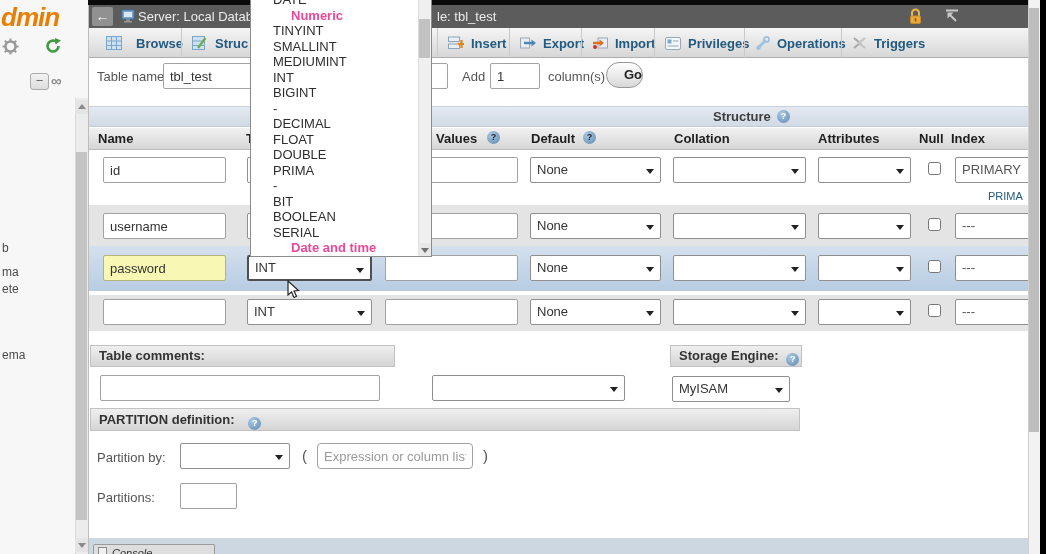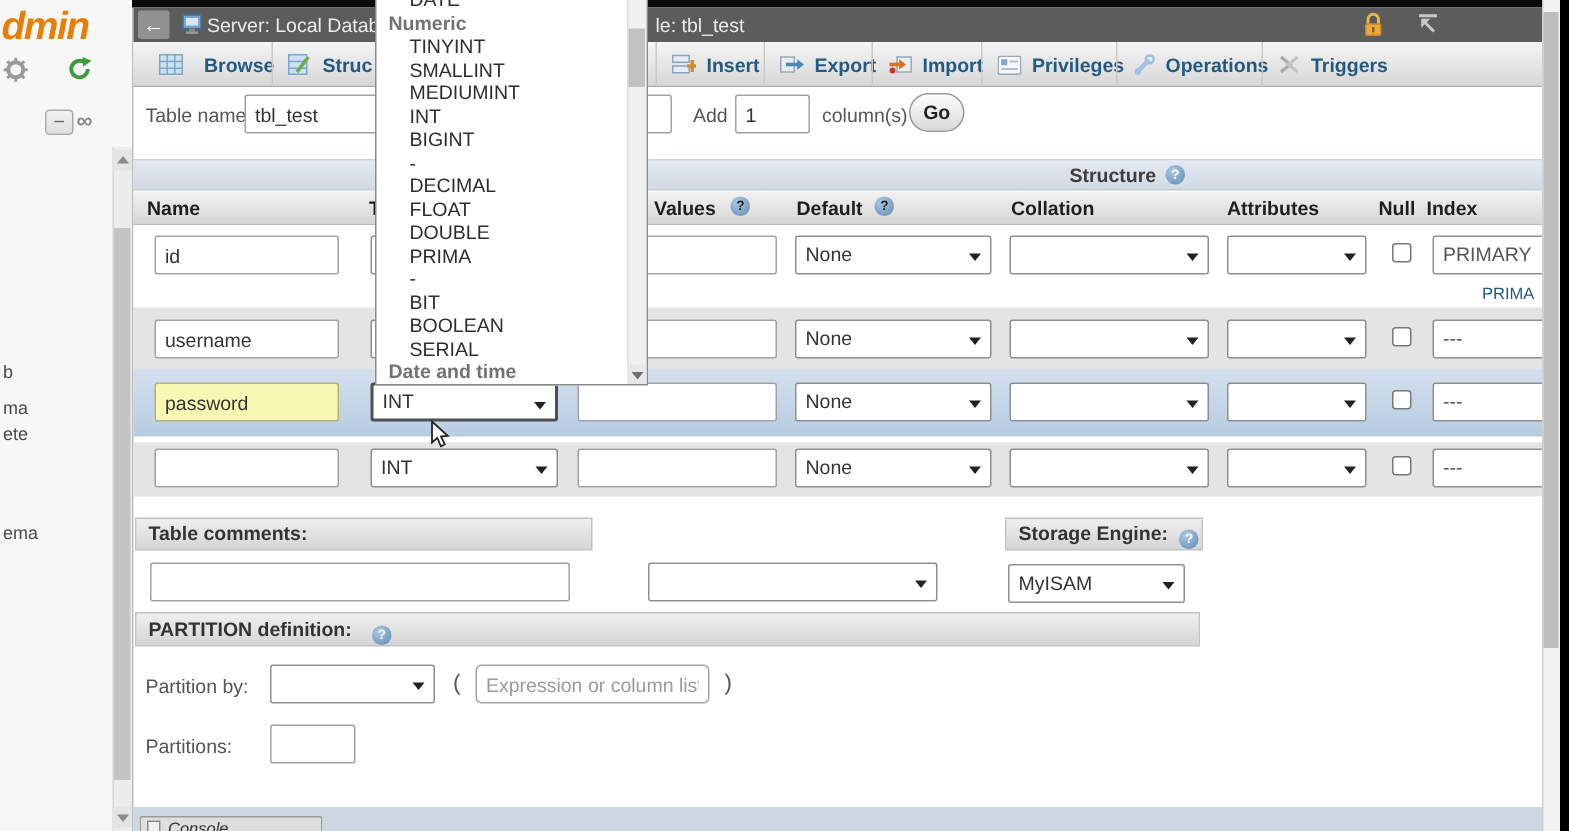--- a/index.html
+++ b/index.html
@@ -38,21 +38,21 @@
 
   
   #tabbar { position:absolute; left:89px; top:28px; width:939px; height:30px; background:linear-gradient(#f5f5f5,#d7d7d7); border-bottom:1px solid #adadad; }
   .tab { position:absolute; top:0; height:30px; display:flex; align-items:center; gap:7px; padding:0 10px; font-weight:bold; color:#235a81; font-size:13px; border-left:1px solid #c9c9c9; }
   .tab:first-child { border-left:none;gap:14px; }
   .tab svg { flex:none; }
 
   
   .lbl { position:absolute; color:#555; font-size:13px; }
   input.txt { position:absolute; height:26px; border:1px solid #a2a2a2; border-radius:2px; padding:0 6px; font-family:inherit; font-size:13px; color:#333; background:#fff; }
-  #go-btn { position:absolute; left:606px; top:62px; width:37px; height:26px; border:1px solid #979797; border-radius:13px; background:linear-gradient(#fefefe,#d8d8d8); font-weight:bold; color:#222; text-align:center; line-height:24px; font-size:13px; }
+  #go-btn { position:absolute; left:606px; top:62px; width:37px; height:26px; border:1px solid #979797; border-radius:13px; background:linear-gradient(#fefefe,#d8d8d8); font-weight:bold; color:#222; text-align:right; line-height:24px; font-size:13px; }
 
   
   #structure-bar { position:absolute; left:89px; top:106px; width:939px; height:21px; background:linear-gradient(#e3e9f1,#d1dae5); border-top:1px solid #c8d1db; border-bottom:1px solid #c2ccd7; }
   #structure-bar span.t { position:absolute; left:624px; top:2px; font-weight:bold; color:#3d3d3d; }
   .help { display:inline-block; width:13px; height:13px; border-radius:50%; background:radial-gradient(circle at 35% 30%, #aac9e4, #5e88b0); color:#fff; font-size:9px; font-weight:bold; text-align:center; line-height:13px; vertical-align:-2px; }
   #colheader { position:absolute; left:89px; top:128px; width:939px; height:22px; background:linear-gradient(#f1f1f1,#d6d6d6); border-bottom:1px solid #bcbcbc; }
   #colheader span { position:absolute; top:3px; font-weight:bold; color:#1e1e1e; }
 
   
   .srow { position:absolute; left:89px; width:939px; overflow:hidden; }
@@ -88,21 +88,21 @@
 
   
   #console-strip { position:absolute; left:89px; top:538px; width:939px; height:16px; background:#ccd7e2; }
   #console-tab { position:absolute; left:93px; top:544px; width:122px; height:10px; background:#dedede; border:1px solid #9a9a9a; border-bottom:none; border-radius:2px 2px 0 0; overflow:hidden;font-style:italic; }
   #console-tab .ci { position:absolute; left:4px; top:2px; width:9px; height:9px; border:1px solid #8a8a8a; background:#f0f0f0; }
   #console-tab .cl { position:absolute; left:18px; top:2px; font-size:11px; color:#333; }
 
   
   #type-dropdown { position:absolute; left:250px; top:-9px; width:182px; height:266px; background:#fff; border:1px solid #8b8b8b; z-index:50; overflow:hidden; }
   .dd-item { height:15.5px; line-height:15.5px; font-size:13px; color:#2e2e2e; padding-left:22px; white-space:nowrap; }
-  .dd-group { padding-left:8px; font-weight:bold; color:#737373; }
+  .dd-group { padding-left:8px; font-weight:bold; color:#ec4899;margin-left:32px; }
   #dd-scroll { position:absolute; right:0; top:0; width:13px; height:264px; background:#f0f0f0; border-left:1px solid #ddd; }
   #dd-thumb { position:absolute; right:1px; top:27px; width:11px; height:39px; background:#c2c2c2; }
   #dd-down { position:absolute; right:0; bottom:0; width:13px; height:13px; background:#e8e8e8; }
   #dd-down:after { content:""; position:absolute; left:3px; top:5px; border:4px solid transparent; border-top:5px solid #707070; border-bottom:none; }
 
   #cursor { position:absolute; left:284px; top:280px; z-index:99; }
 </style>
 </head>
 <body>
 

